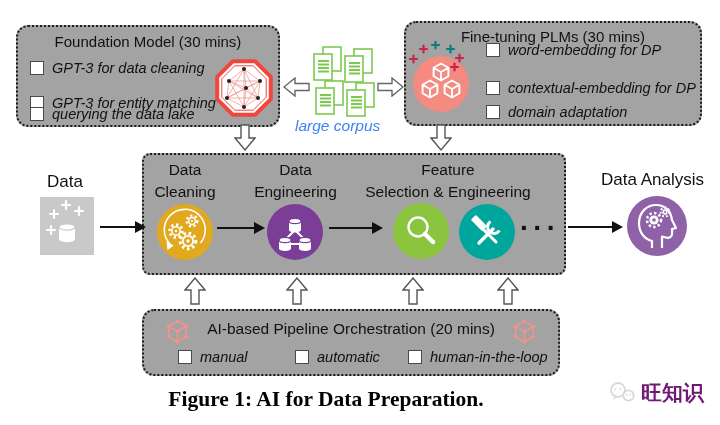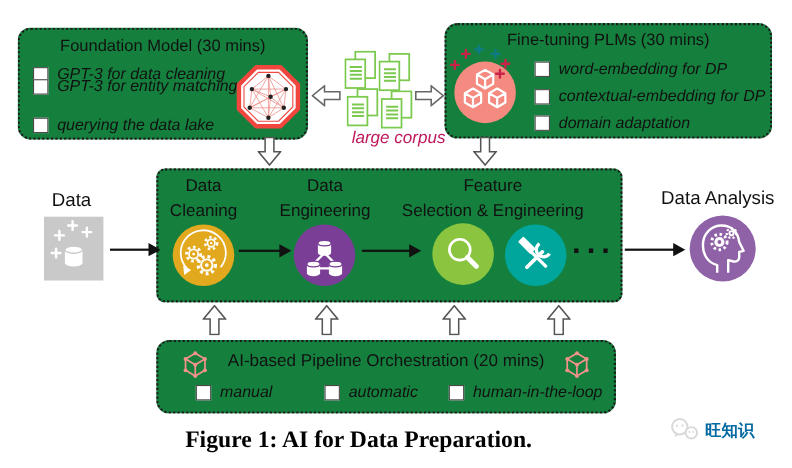--- a/index.html
+++ b/index.html
@@ -1,48 +1,48 @@
 <!DOCTYPE html>
 <html><head>
 <meta charset="utf-8">
 <style>
   html,body{margin:0;padding:0;background:#fff;}
   #figure{position:relative;width:720px;height:425px;background:#fff;overflow:hidden;
           font-family:"Liberation Sans",sans-serif;color:#1a1a1a;}
   .abs{position:absolute;}
-  .dashbox{position:absolute;border:2px dotted #1c1c1c;border-radius:12px;background:#15803d;}
+  .dashbox{position:absolute;border:2px dotted #1c1c1c;border-radius:12px;background:#a3a3a3;}
   .boxtitle{position:absolute;left:0;right:0;text-align:center;font-size:15px;color:#111;}
   .cb{display:inline-block;width:12px;height:12px;border:1.6px solid #4a4a4a;background:#fff;flex:none;}
   .itemrow{position:absolute;display:flex;align-items:center;gap:8px;}
   .itemrow .lbl{font-style:italic;font-size:14.5px;white-space:nowrap;color:#111;}
   .stage-label{position:absolute;text-align:center;font-size:15.5px;line-height:1.4;color:#111;}
   .pcircle{position:absolute;width:56px;height:56px;border-radius:50%;display:flex;align-items:center;justify-content:center;}
   .harrow{position:absolute;height:2.2px;background:#111;}
   .harrow::after{content:"";position:absolute;right:-10px;top:-4.9px;width:0;height:0;
                  border-left:11px solid #111;border-top:6px solid transparent;border-bottom:6px solid transparent;}
   .biglabel{position:absolute;text-align:center;font-size:17px;color:#111;}
-  .corpus-label{position:absolute;text-align:right;font-style:italic;font-size:15.5px;color:#be185d;}
+  .corpus-label{position:absolute;text-align:left;font-style:italic;font-size:15.5px;color:#3b82f6;}
   .dots{position:absolute;font-size:28px;font-weight:bold;letter-spacing:4px;color:#111;}
   .caption{position:absolute;left:0;width:652px;text-align:center;
            font-family:"Liberation Serif",serif;font-weight:bold;font-size:21.5px;color:#000;}
-  .watermark{position:absolute;display:flex;align-items:center;gap:5px;color:#0369a1;
-             font-size:15px;font-weight:bold;}
+  .watermark{position:absolute;display:flex;align-items:center;gap:5px;color:#701a75;
+             font-size:21px;font-weight:bold;}
 </style>
 </head>
 <body>
 
 <div id="figure">
 
   <div class="dashbox" style="left:16px;top:25px;width:260px;height:98px;">
     <div class="boxtitle" style="top:6px;">Foundation Model (30 mins)</div>
     <div class="itemrow" style="left:12px;top:33px;">
       <span class="cb"></span>
       <span class="lbl">GPT-3 for data cleaning</span>
     </div>
-    <div class="itemrow" style="left:12px;top:44px;">
+    <div class="itemrow" style="left:12px;top:68px;">
       <span class="cb"></span>
       <span class="lbl">GPT-3 for entity matching</span>
     </div>
     <div class="itemrow" style="left:12px;top:79px;">
       <span class="cb"></span>
       <span class="lbl">querying the data lake</span>
     </div>
     <svg class="abs" style="left:195px;top:30px;" width="62" height="62" viewBox="0 0 62 62">
       <polygon points="57.8,19.9 42.1,4.2 19.9,4.2 4.2,19.9 4.2,42.1 19.9,57.8 42.1,57.8 57.8,42.1" fill="#fff" stroke="#F0463E" stroke-width="4" stroke-linejoin="round"></polygon>
       <polygon points="53.2,21.8 40.2,8.8 21.8,8.8 8.8,21.8 8.8,40.2 21.8,53.2 40.2,53.2 53.2,40.2" fill="none" stroke="#F0463E" stroke-width="1"></polygon>
@@ -102,21 +102,21 @@
     <svg class="abs" style="left:-4px;top:18px;" width="64" height="36" viewBox="0 0 64 36">
       <g stroke-width="2.2" stroke-linecap="round">
         <path d="M8,18 h7 M11.5,14.5 v7" stroke="#C9234A"></path>
         <path d="M18,8 h7 M21.5,4.5 v7" stroke="#C9234A"></path>
         <path d="M30,4 h7 M33.5,0.5 v7" stroke="#0E7C86"></path>
         <path d="M45,8 h7 M48.5,4.5 v7" stroke="#0E7C86"></path>
         <path d="M54,17 h7 M57.5,13.5 v7" stroke="#C9234A"></path>
         <path d="M49,26 h7 M52.5,22.5 v7" stroke="#C9234A"></path>
       </g>
     </svg>
-    <div class="itemrow" style="left:80px;top:32px;">
+    <div class="itemrow" style="left:80px;top:19px;">
       <span class="cb"></span>
       <span class="lbl">word-embedding for DP</span>
     </div>
     <div class="itemrow" style="left:80px;top:81px;">
       <span class="cb"></span>
       <span class="lbl">domain adaptation</span>
     </div>
     <div class="itemrow" style="left:80px;top:57px;">
       <span class="cb"></span>
       <span class="lbl">contextual-embedding for DP</span>

